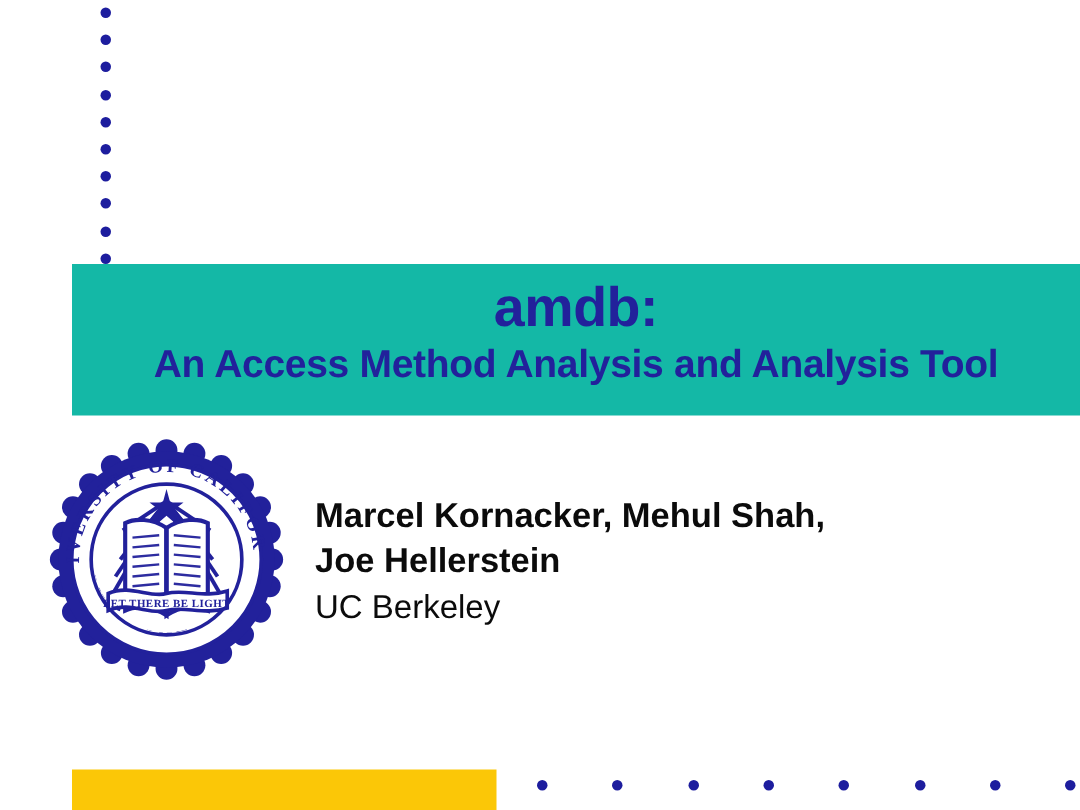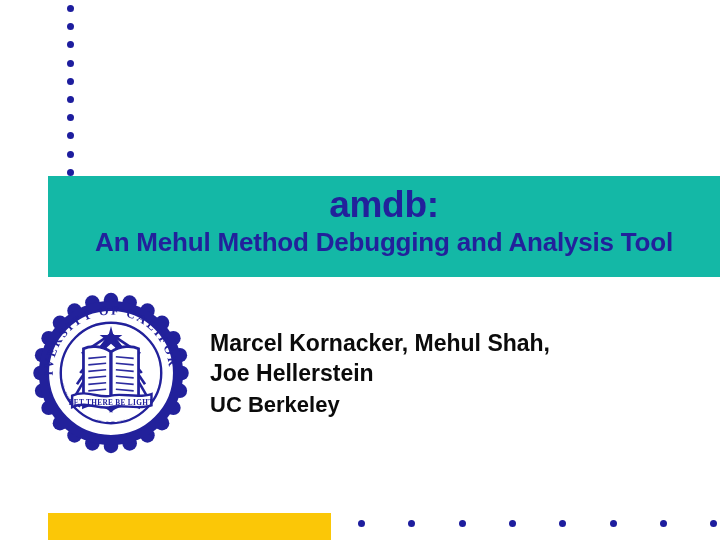--- a/index.html
+++ b/index.html
@@ -90,21 +90,21 @@
   .byline .names {
     font-size: 23px;
     font-weight: bold;
     color: #0b0b0b;
     line-height: 1.32;
   }
   .byline .names .l2 { display: block; }
   .byline .affil {
     margin-top: 2px;
     font-size: 22px;
-    font-weight: bold;
+    font-weight: normal;
     color: #0b0b0b;
     line-height: 1.3;
   }
 
   
   .bottom-bar {
     position: absolute;
     left: 48px;
     top: 513px;
     width: 283px;
@@ -142,21 +142,21 @@
       <span class="dot" style="top: 72.8px; background: rgb(29, 29, 158);"></span>
       <span class="dot" style="top: 91px; background: rgb(29, 29, 158);"></span>
       <span class="dot" style="top: 109.2px; background: rgb(29, 29, 158);"></span>
       <span class="dot" style="top: 127.4px; background: rgb(29, 29, 158);"></span>
       <span class="dot" style="top: 145.6px; background: rgb(29, 29, 158);"></span>
       <span class="dot" style="top: 163.8px; background: rgb(29, 29, 158);"></span>
     </div>
 
   <div class="title-band" style="background: #14b8a6;">
     <div class="title-main">amdb:</div>
-    <div class="title-sub">An Mehul Method Debugging and Analysis Tool</div>
+    <div class="title-sub">An Access Method Analysis and Analysis Tool</div>
   </div>
 
   <div class="seal">
     <svg viewBox="0 0 200 200" xmlns="http://www.w3.org/2000/svg" aria-hidden="true">
       <defs>
         <path id="arcTop" d="M 28,100 A 72,72 0 0 1 172,100"></path>
         <path id="arcBot" d="M 40,100 A 60,60 0 0 0 160,100"></path>
       </defs>
 
       <g fill="#22219b">

